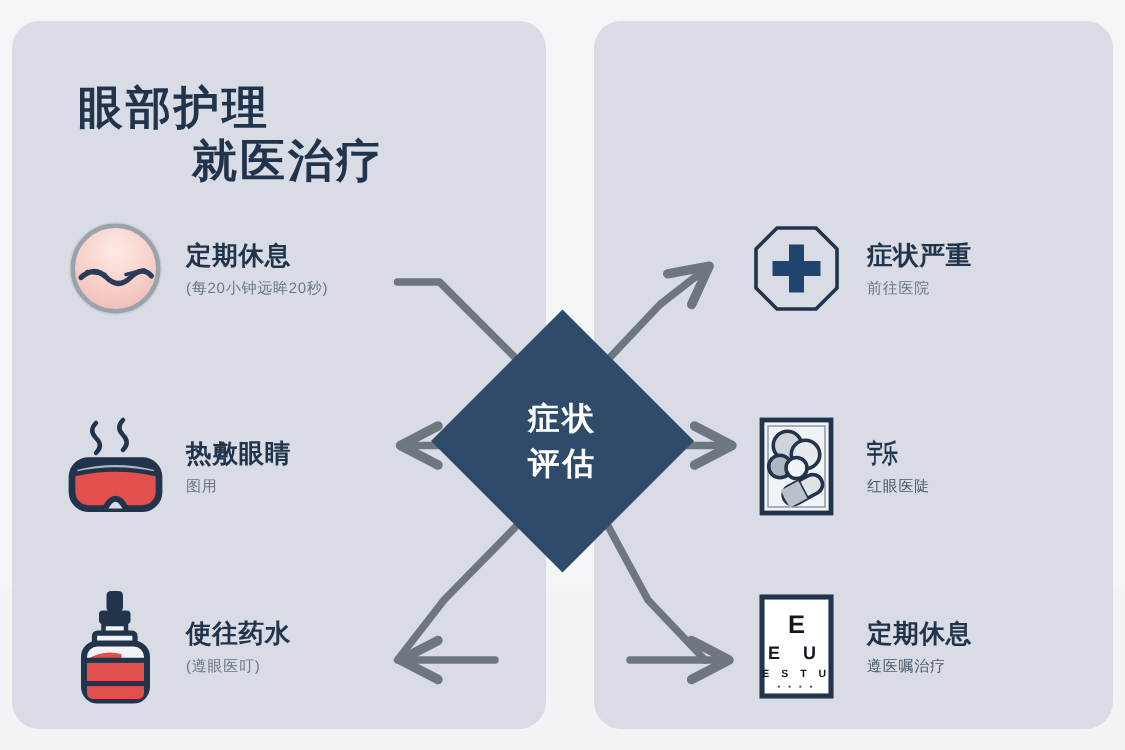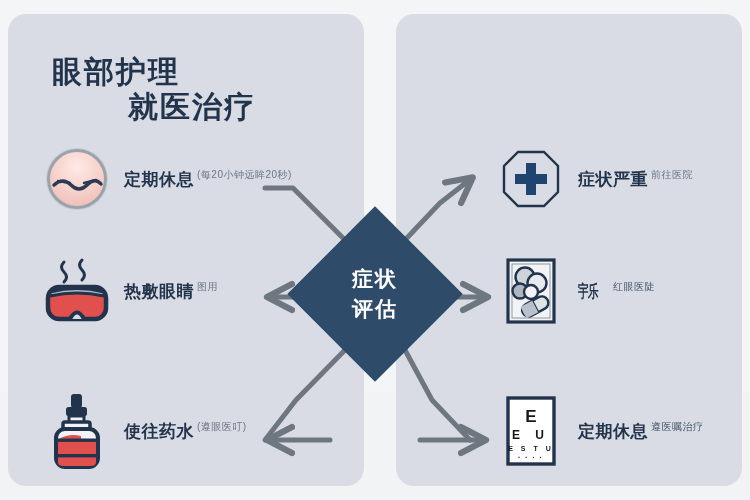--- a/index.html
+++ b/index.html
@@ -46,34 +46,34 @@
   .row {
     position: absolute;
     display: flex;
     align-items: center;
     gap: 14px;
   }
   .row.r-left  { left: 44px;  flex-direction: row; }
   .row.r-right { left: 498px; flex-direction: row; }
 
   .row1 { top: 140px; }
-  .row2 { top: 252px; }
+  .row2 { top: 272px; }
   .row3 { top: 392px; justify-content: flex-end; }
 
   .icon-slot {
     width: 66px;
     height: 78px;
     position: relative;
     flex: 0 0 auto;
     display: flex;
     align-items: center;
     justify-content: center;
   }
 
-  .labels { display: flex; flex-direction: row; gap: 3px; }
+  .labels { display: flex; flex-direction: column; gap: 3px; }
   .lab-main {
     font-size: 17px;
     font-weight: 700;
     color: #22344c;
     white-space: nowrap;
     letter-spacing: 0.5px;
   }
   .lab-sub {
     font-size: 10px;
     color: #6b7685;

